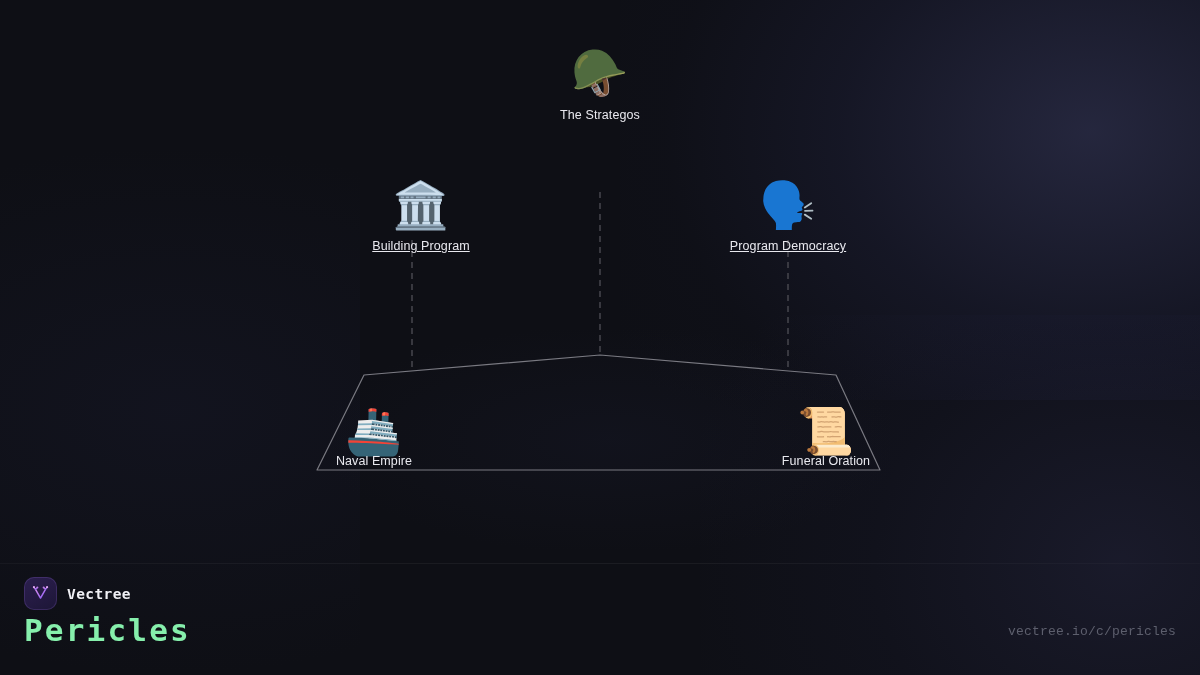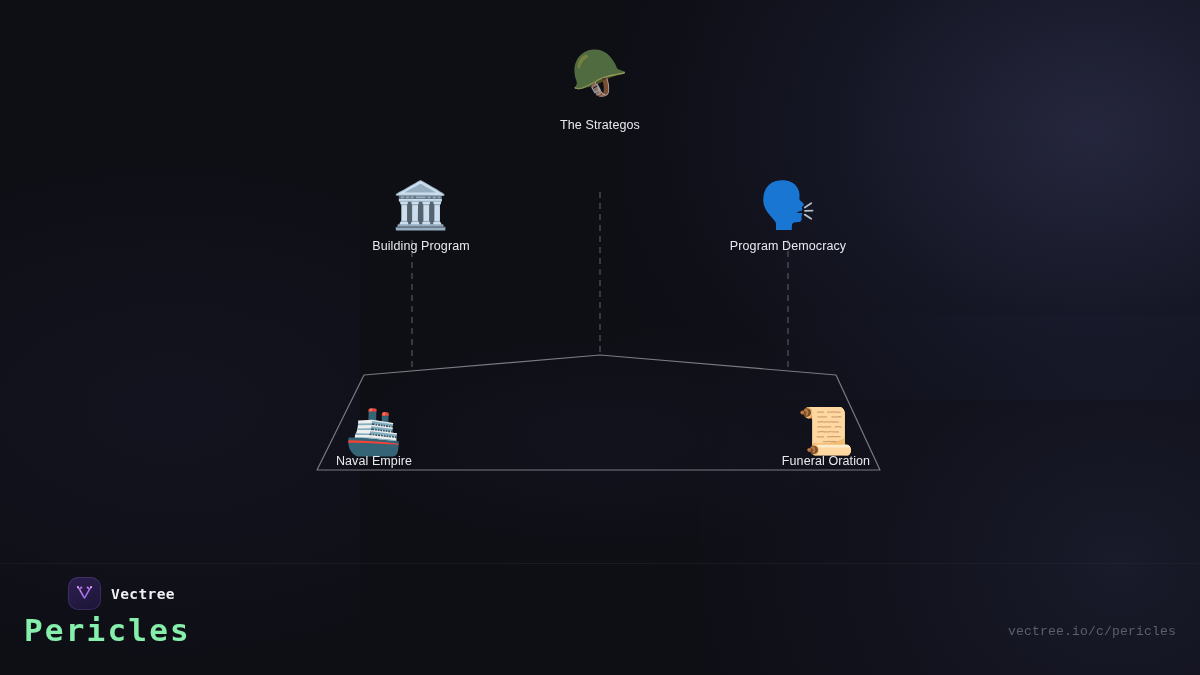--- a/index.html
+++ b/index.html
@@ -82,24 +82,24 @@
   .node-label {
     display: block;
     color: #e9e9ef;
     font-size: 12.5px;
     letter-spacing: 0.1px;
     white-space: nowrap;
     font-family: "Liberation Sans", sans-serif;
   }
 
   .node.root .node-emoji { font-size: 46px; }
-  .node.root .node-label { margin-top: 22px; }
+  .node.root .node-label { margin-top: 12px; }
 
   .node.mid .node-emoji { font-size: 46px; }
-  .node.mid .node-label { margin-top: 11px; }
+  .node.mid .node-label { margin-top: 11px; text-decoration: underline; }
 
   .node.leaf .node-emoji { font-size: 46px; }
   .node.leaf .node-label { }
 
   
   #node-strategos       { left: 600px; top: 50px; }
   #node-building        { left: 421px; top: 182px; }
   #node-democracy       { left: 788px; top: 182px; }
   #node-naval           { left: 374px; top: 408px; }
   #node-funeral         { left: 826px; top: 408px; }
@@ -113,21 +113,20 @@
     height: 1px;
     background: linear-gradient(to right, rgba(255,255,255,0.035), rgba(255,255,255,0.055) 50%, rgba(255,255,255,0.02));
   }
   #brand {
     position: absolute;
     left: 24px;
     top: 577px;
     display: flex;
     align-items: center;
     gap: 10px;
-    margin-left: 44px;
   }
   #brand-logo {
     width: 33px;
     height: 33px;
     border-radius: 10px;
     background: linear-gradient(150deg, #2b1f4e 0%, #241a42 55%, #1c1636 100%);
     box-shadow: inset 0 0 0 1px rgba(150,110,220,0.22);
     display: flex;
     align-items: center;
     justify-content: center;

